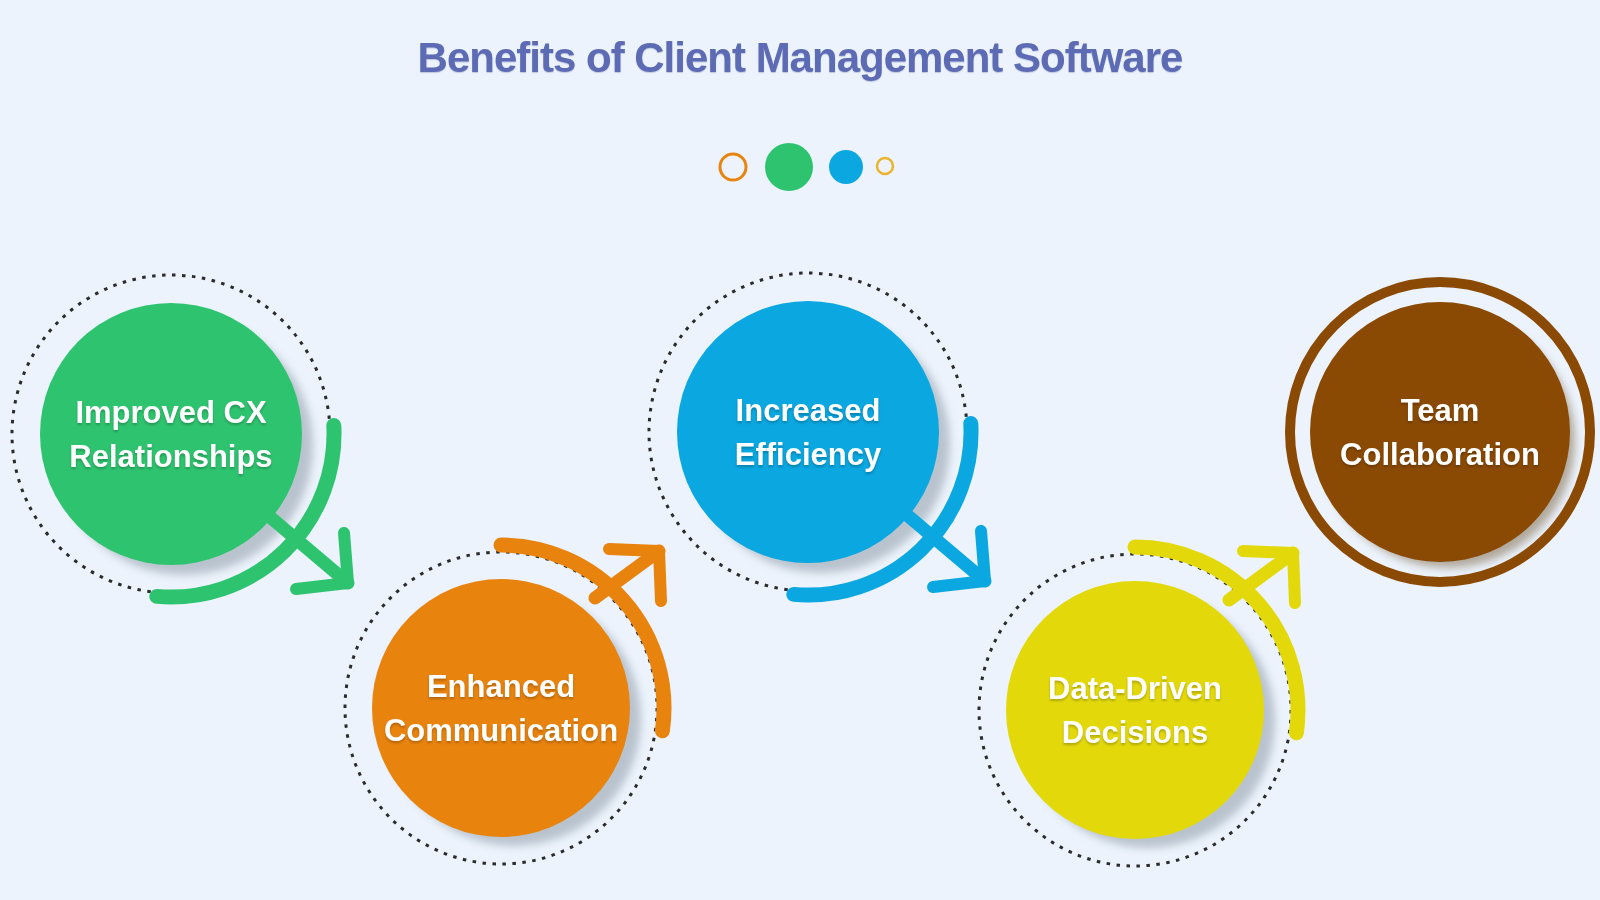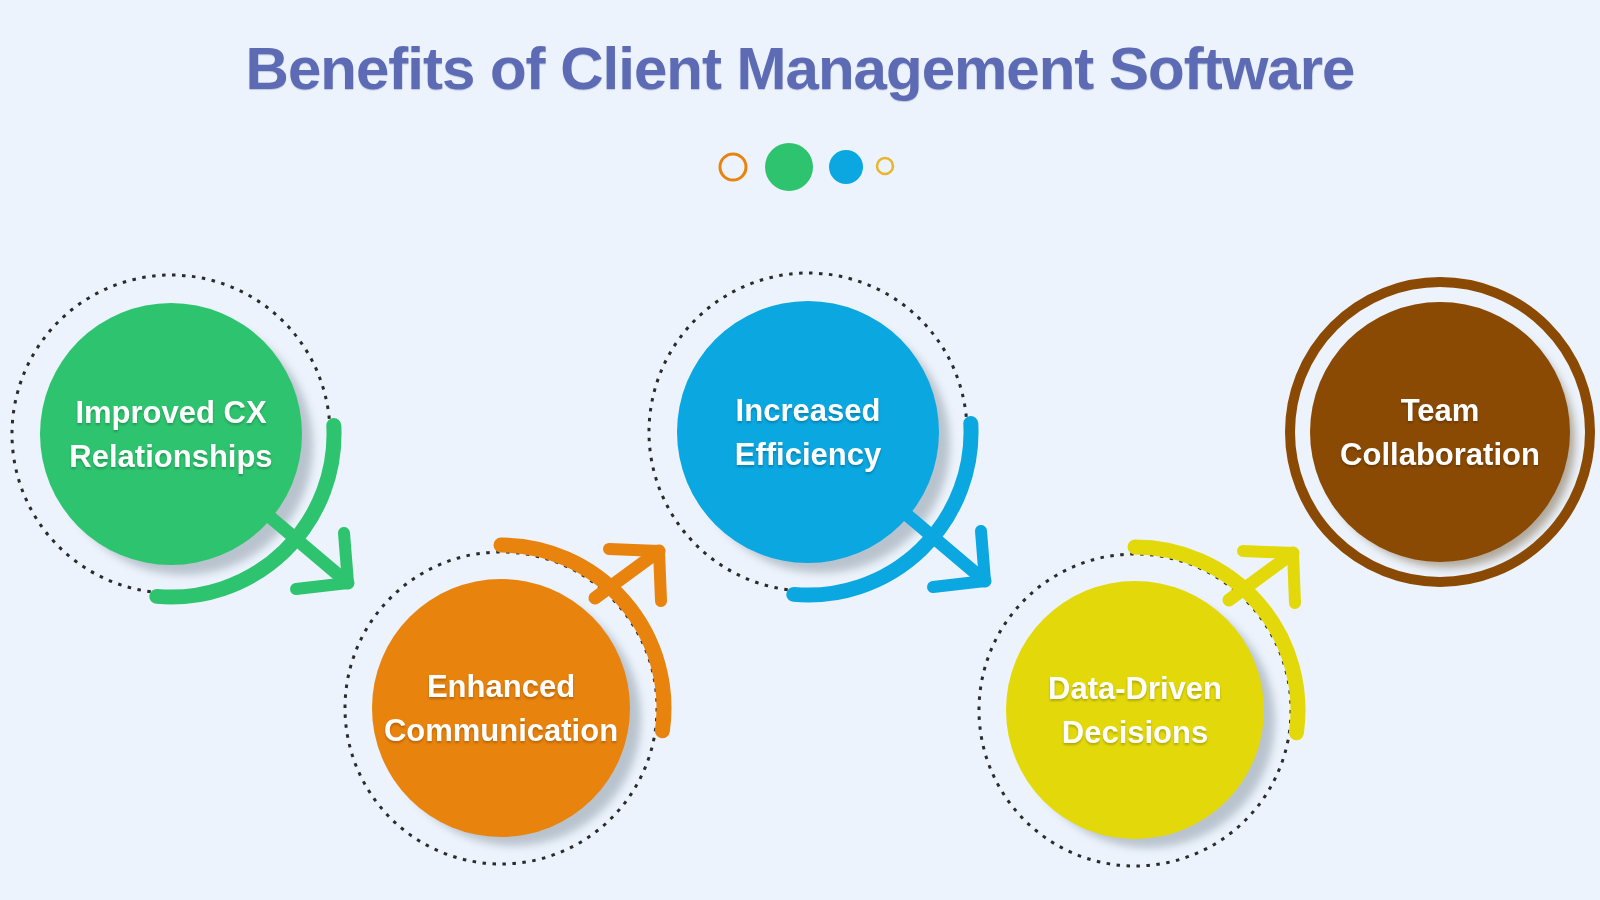--- a/index.html
+++ b/index.html
@@ -1,21 +1,21 @@
 <!DOCTYPE html>
 <html><head>
 <meta charset="utf-8">
 <style>
   html,body{margin:0;padding:0;}
   body{width:1600px;height:900px;overflow:hidden;font-family:"Liberation Sans",sans-serif;}
   .stage{position:relative;width:1600px;height:900px;background:#ecf3fc;}
   .title{
     position:absolute;top:34px;left:0;width:100%;
     text-align:center;margin:0;
-    font-size:60px;font-weight:bold;letter-spacing:-1px;
+    font-size:42px;font-weight:bold;letter-spacing:-1px;
     color:#5c6bb4;
     text-shadow:0 1px 1px rgba(60,70,140,.25);
   }
   svg.diagram{position:absolute;left:0;top:0;}
   .node-label{
     font-family:"Liberation Sans",sans-serif;
     font-weight:bold;font-size:31px;fill:#ffffff;
     text-anchor:middle;
     filter:drop-shadow(0 2px 1px rgba(0,0,0,.22));
   }

